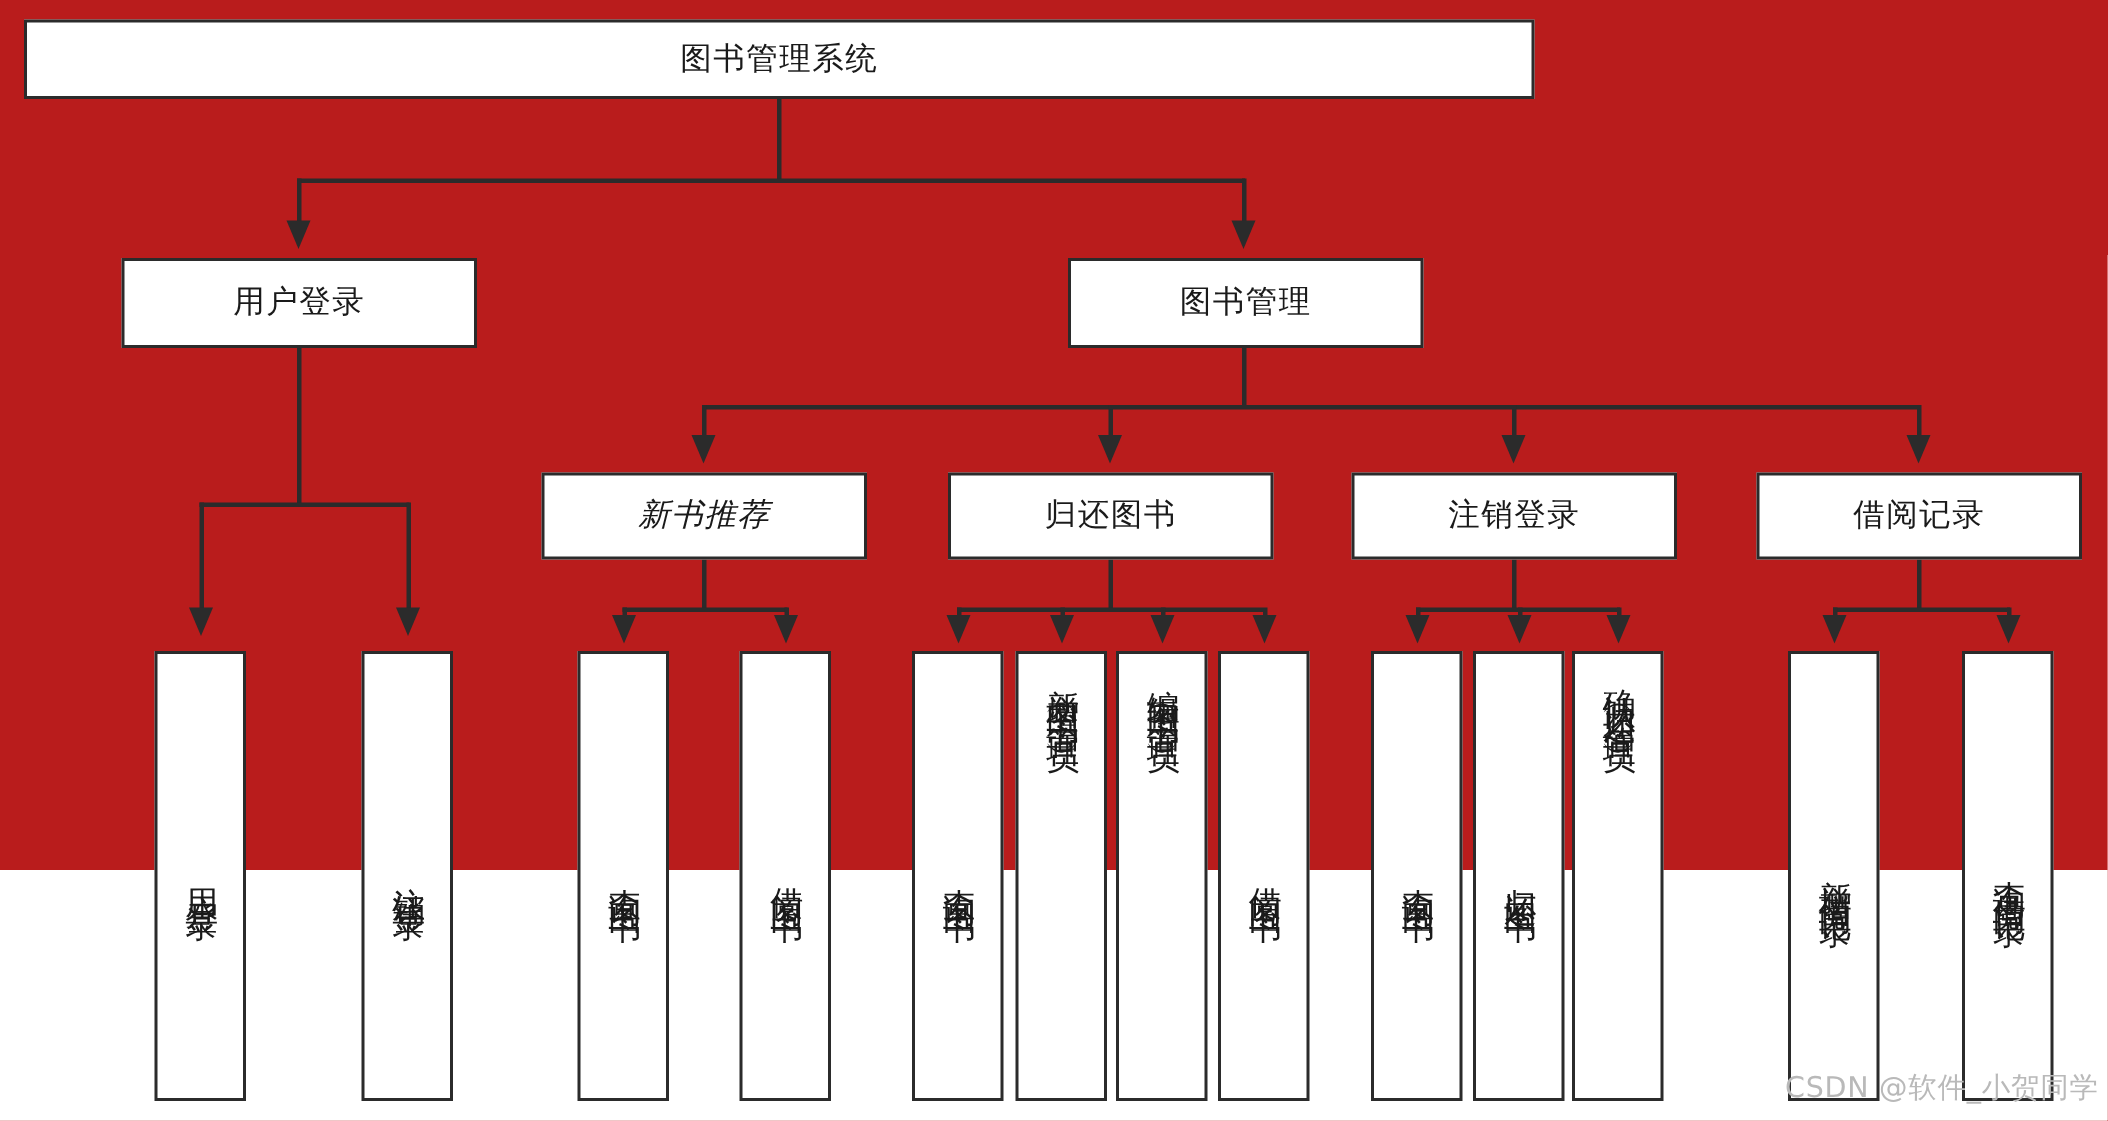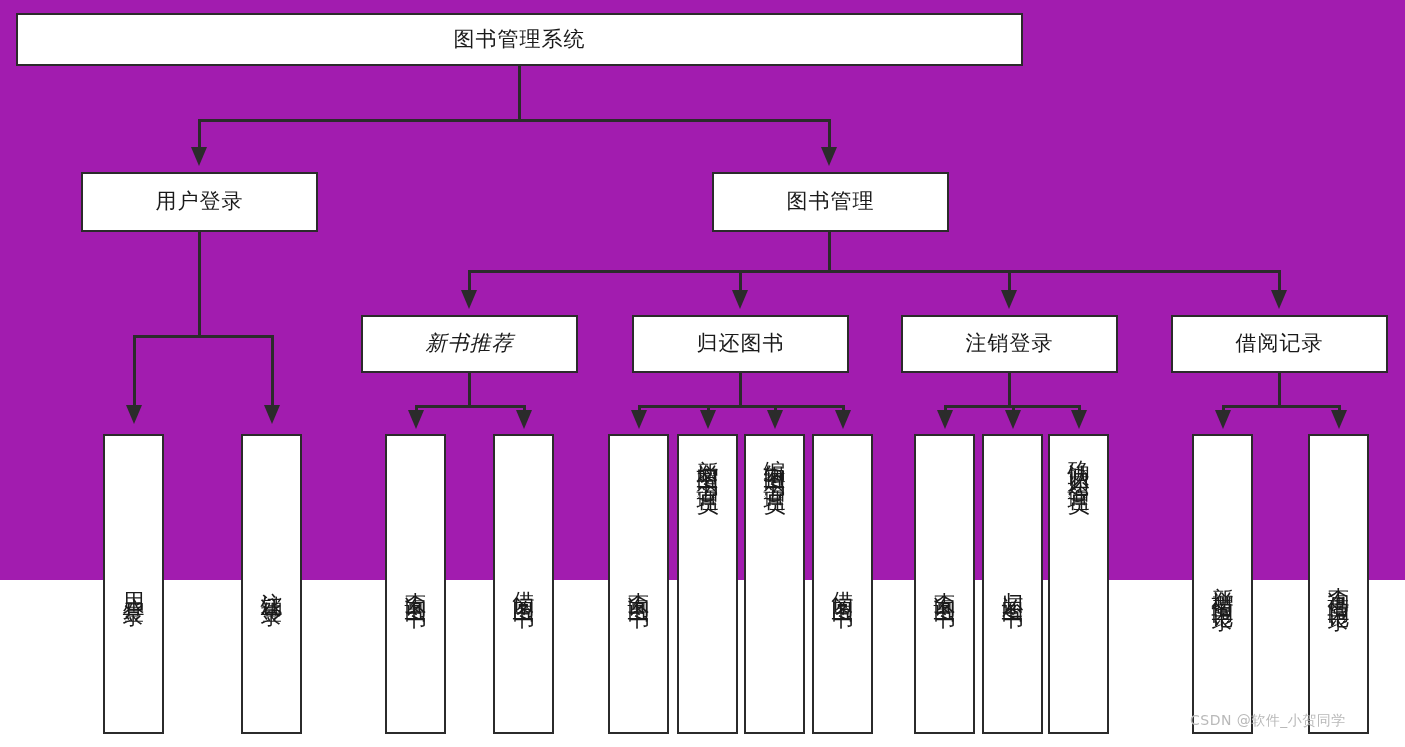--- a/index.html
+++ b/index.html
@@ -1,20 +1,20 @@
 <!DOCTYPE html>
 <html><head>
 <meta charset="utf-8">
 <style>
   html,body{margin:0;padding:0;background:#ffffff;}
   body{
     font-family:"DejaVu Sans","Liberation Sans",sans-serif;
     width:1405px;height:747px;overflow:hidden;
   }
-  #canvas{position:relative;width:1405px;height:580px;background:#a21caf;}
+  #canvas{position:relative;width:1405px;height:580px;background:#b91c1c;}
 
   
   .node{
     position:absolute;
     box-sizing:border-box;
     background:#ffffff;
     border:2.5px solid #2b2b2b;
     display:flex;
     align-items:center;
     justify-content:center;
@@ -49,21 +49,21 @@
     border-left:8px solid transparent;
     border-right:8px solid transparent;
     border-top:19px solid #2b2b2b;
     z-index:2;
   }
 
   
   #watermark{
     position:absolute;
     left:1190px;top:712px;
-    font-size:14px;
+    font-size:19px;
     color:#b9b9b9;
     letter-spacing:0.5px;
     white-space:nowrap;
     z-index:5;
   }
 </style>
 </head>
 <body>
 
 <div id="canvas">

